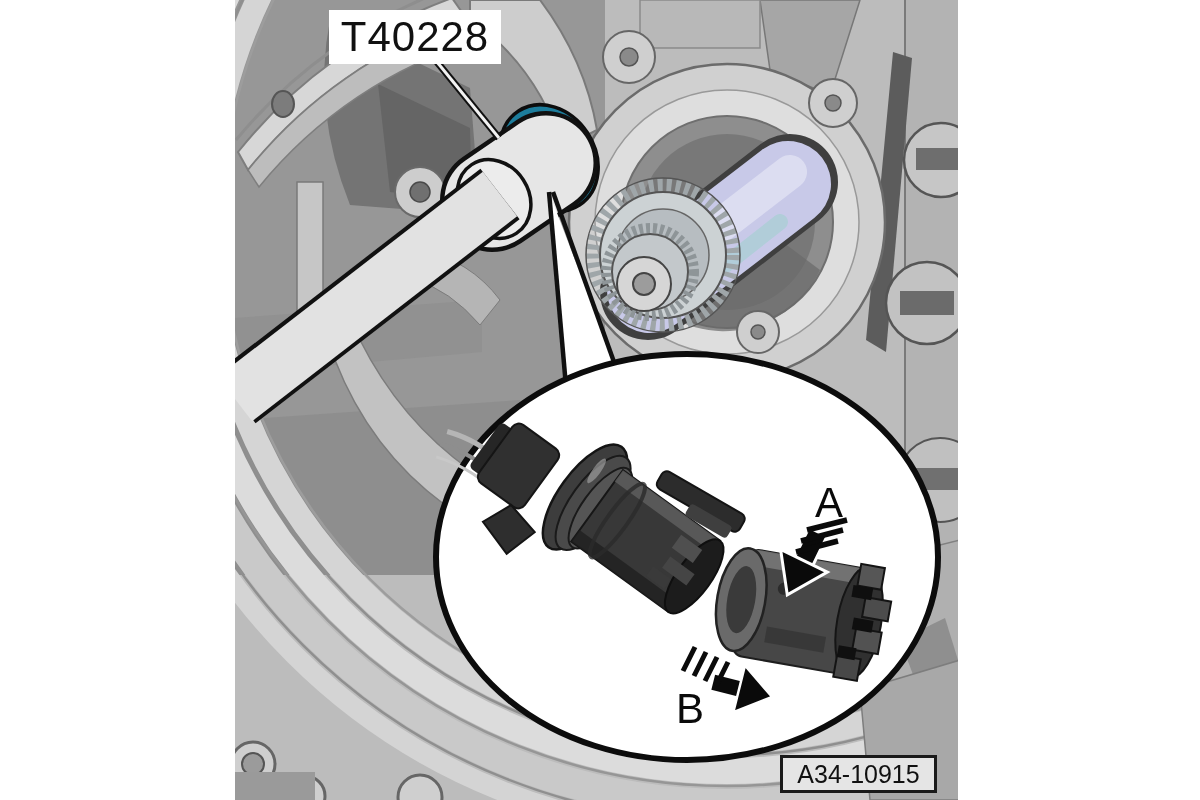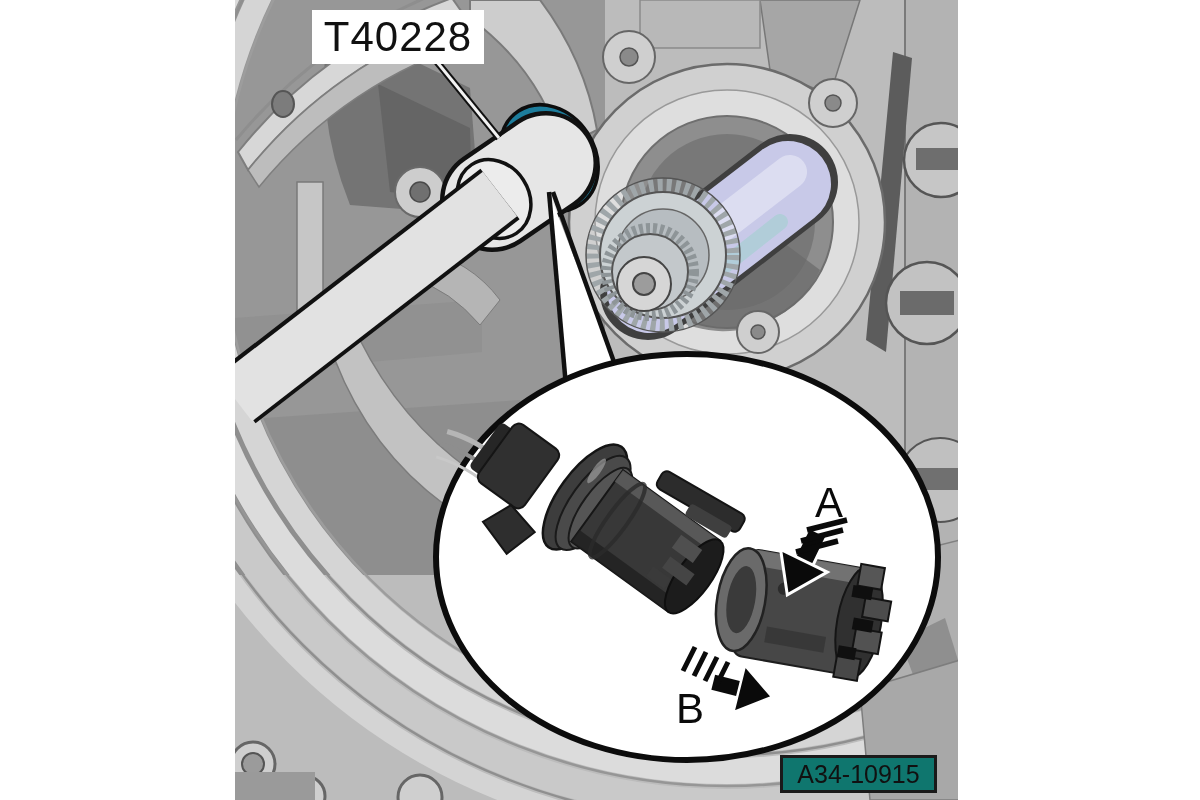--- a/index.html
+++ b/index.html
@@ -1,22 +1,22 @@
 <!DOCTYPE html>
 <html><head>
 <meta charset="utf-8">
 <style>
   html,body{margin:0;padding:0;background:#ffffff;}
   .stage{position:relative;width:1200px;height:800px;background:#ffffff;overflow:hidden;
          font-family:"Liberation Sans",sans-serif;}
   .stage svg{position:absolute;left:0;top:0;}
-  .tool-label{position:absolute;left:312px;top:10px;width:172px;height:54px;background:#ffffff;
+  .tool-label{position:absolute;left:329px;top:10px;width:172px;height:54px;background:#ffffff;
               display:flex;align-items:center;justify-content:center;font-size:42px;color:#111;
               letter-spacing:1px;z-index:30;}
-  .ref-label{position:absolute;left:780px;top:755px;width:157px;height:38px;background:#0f766e;
+  .ref-label{position:absolute;left:780px;top:755px;width:157px;height:38px;background:#e5e5e5;
              border:3px solid #1a1a1a;box-sizing:border-box;display:flex;align-items:center;
              justify-content:center;font-size:25px;color:#111;z-index:30;}
   .inset-letter{font-size:42px;fill:#0a0a0a;}
 </style>
 </head>
 <body>
 
 <div class="stage">
 
   <svg width="1200" height="800" viewBox="0 0 1200 800">

